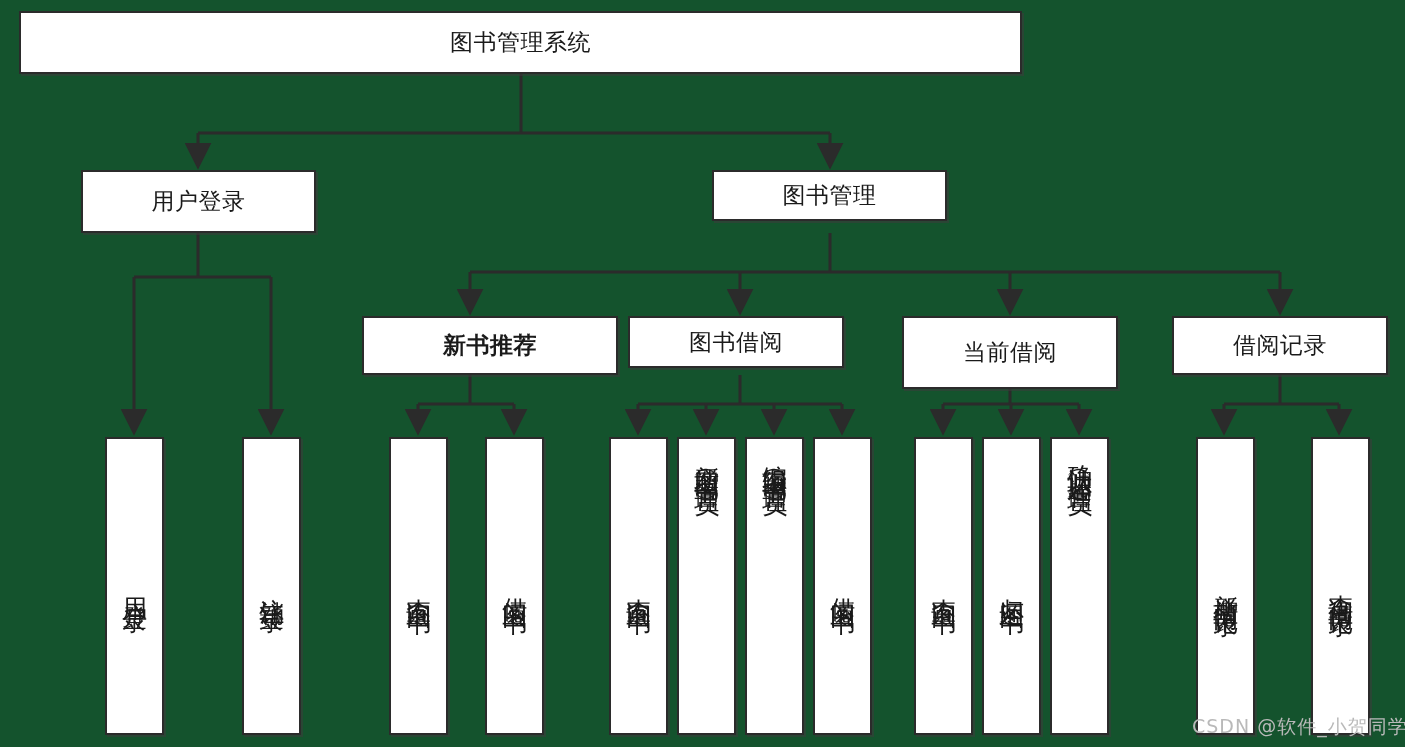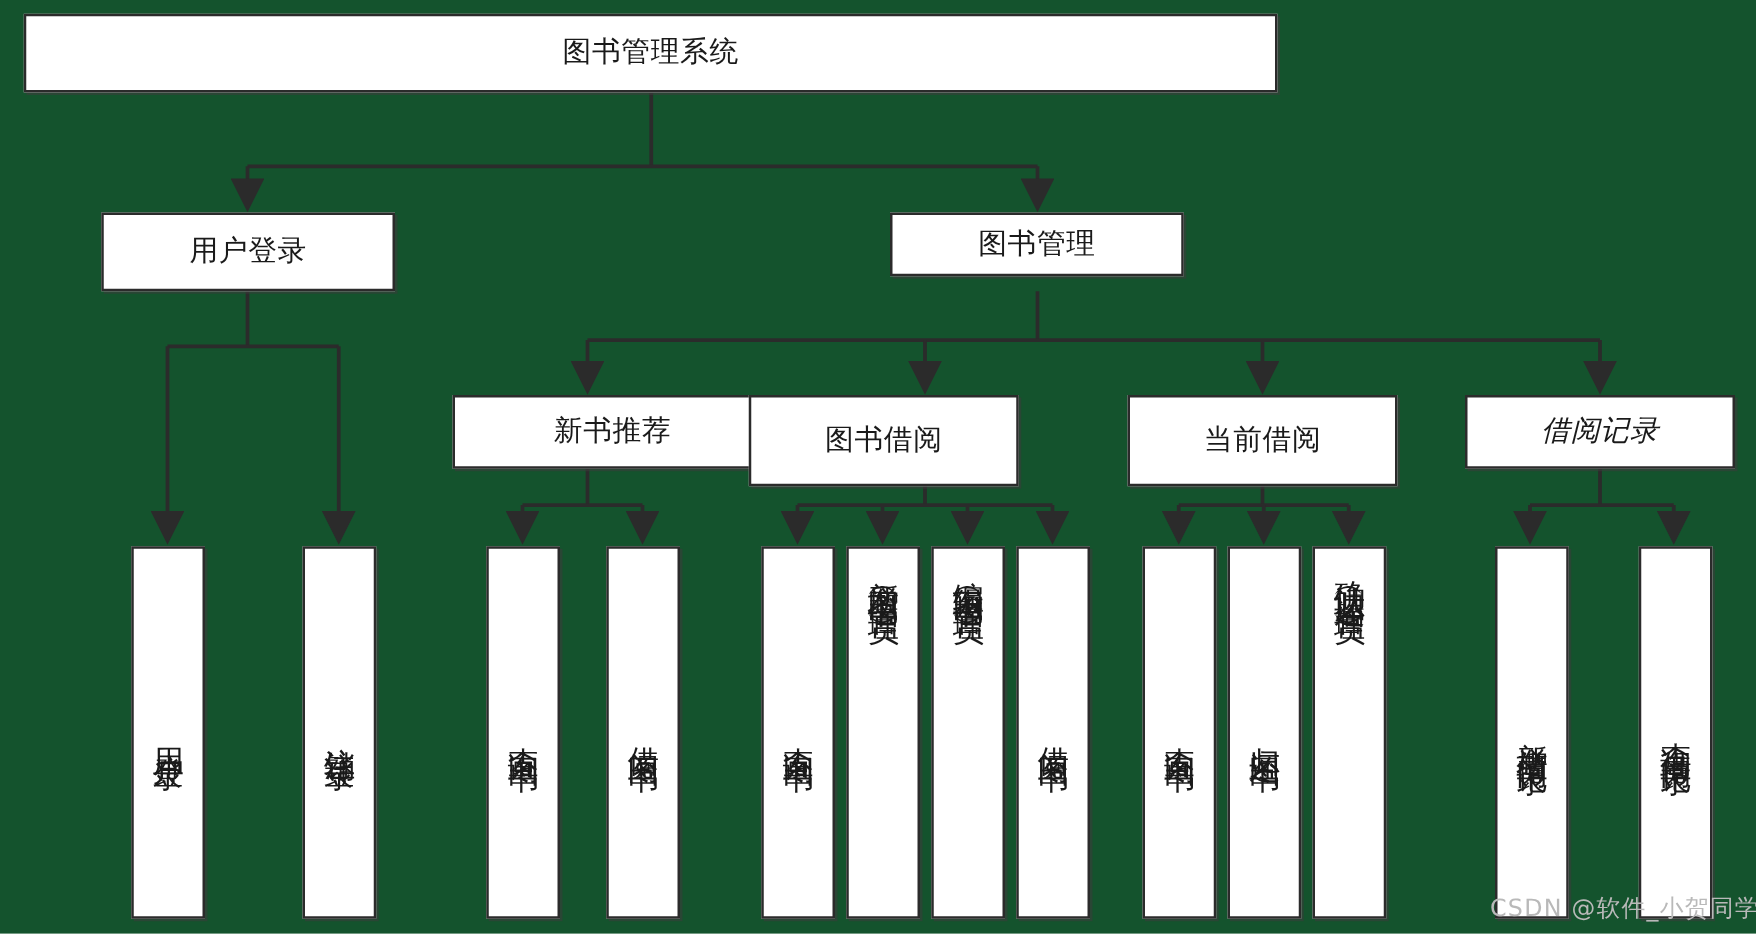--- a/index.html
+++ b/index.html
@@ -119,27 +119,27 @@
       <path d="M 1339 404 L 1339 429" marker-end="url(#arrow)"></path>
     </g>
   </svg>
 
   <div class="node horiz" style="left:19px; top:11px; width:1003px; height:63px;">图书管理系统</div>
 
   <div class="node horiz" style="left:81px; top:170px; width:235px; height:63px;">用户登录</div>
 
   <div class="node horiz" style="left:712px; top:170px; width:235px; height:51px;">图书管理</div>
 
-  <div class="node horiz" style="left:362px; top:316px; width:256px; height:59px;">新书推荐</div>
+  <div class="node horiz" style="left:362px; top:316px; width:256px; height:59px;font-weight:bold;">新书推荐</div>
 
-  <div class="node horiz" style="left:599px; top:316px; width:216px; height:73px;">图书借阅</div>
+  <div class="node horiz" style="left:628px; top:316px; width:216px; height:52px;">图书借阅</div>
 
   <div class="node horiz" style="left:902px; top:316px; width:216px; height:73px;">当前借阅</div>
 
-  <div class="node horiz" style="left:1172px; top:316px; width:216px; height:59px;font-style:italic;">借阅记录</div>
+  <div class="node horiz" style="left:1172px; top:316px; width:216px; height:59px;">借阅记录</div>
 
   <div class="node vert" style="left:105px; top:437px; width:59px; height:298px;">用户登录</div>
 
   <div class="node vert" style="left:242px; top:437px; width:59px; height:298px;">注销登录</div>
 
   <div class="node vert" style="left:389px; top:437px; width:59px; height:298px;">查询图书</div>
 
   <div class="node vert" style="left:485px; top:437px; width:59px; height:298px;">借阅图书</div>
 
   <div class="node vert" style="left:609px; top:437px; width:59px; height:298px;">查询图书</div>

